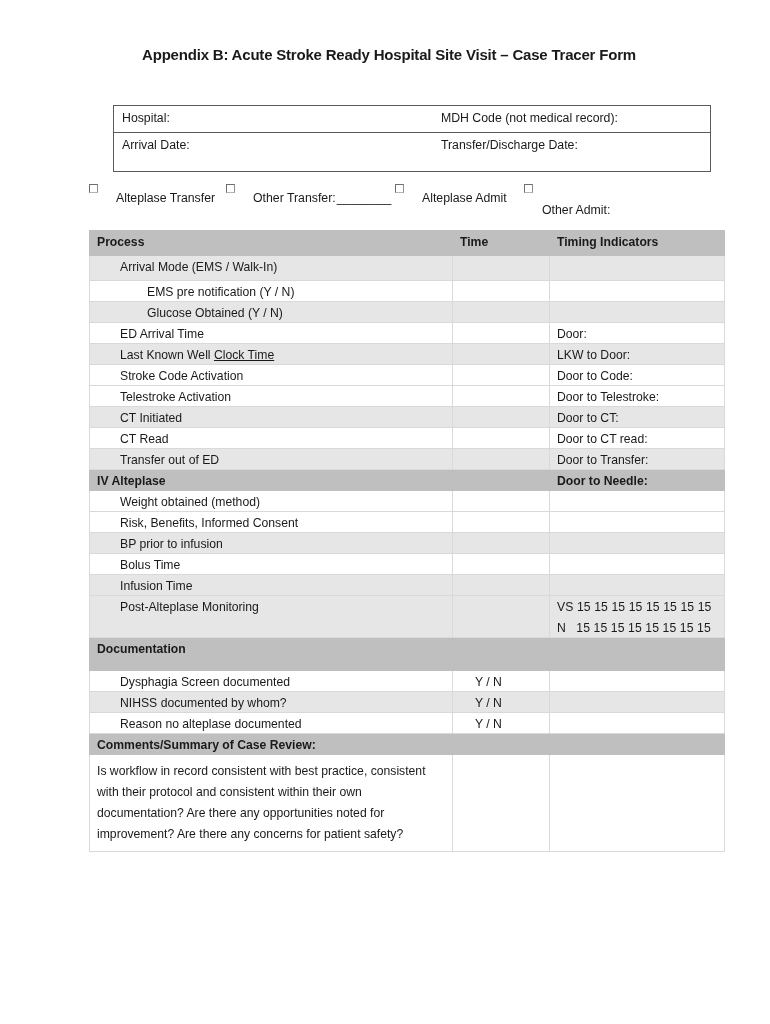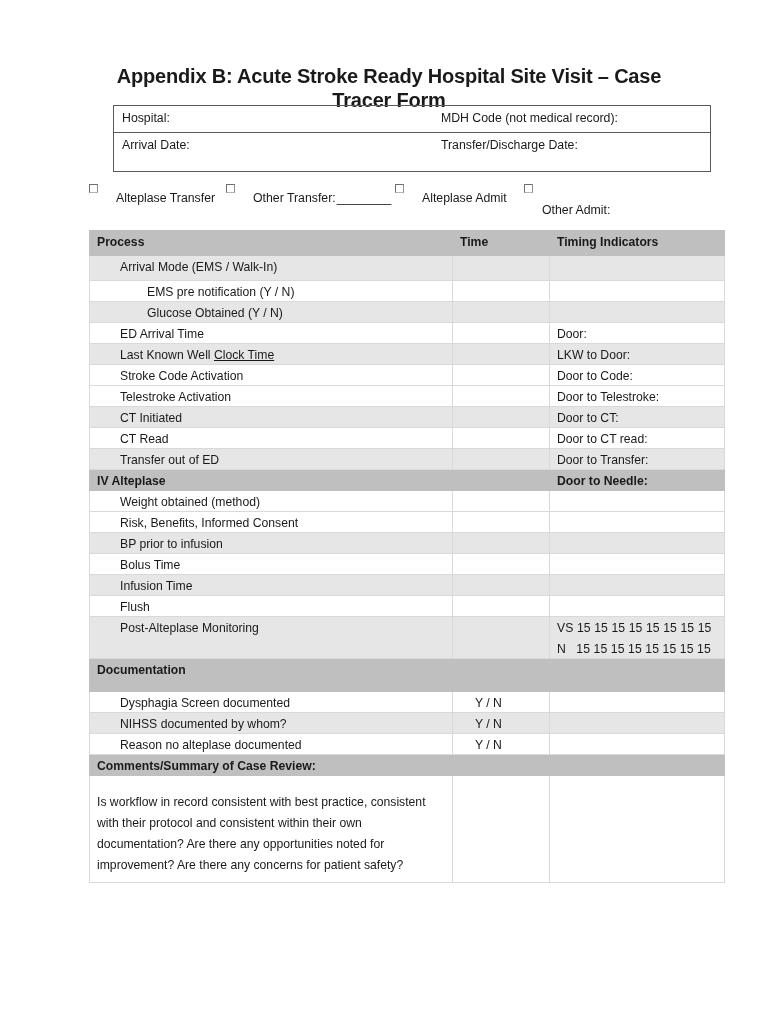--- a/index.html
+++ b/index.html
@@ -20,23 +20,23 @@
     position: absolute;
     left: 0; top: 0;
     width: 770px;
     height: 1024px;
   }
 
   
   .doc-title {
     position: absolute;
     left: 89px;
-    top: 64px;
+    top: 46px;
     width: 600px;
-    font-size: 20px;
+    font-size: 15px;
     font-weight: bold;
     letter-spacing: -0.2px;
     line-height: 1.2;
     text-align: center;
     color: #1a1a1a;
   }
 
   
   .info-box {
     position: absolute;
@@ -158,21 +158,21 @@
   }
   .ind1 { padding-left: 30px; }
   .ind2 { padding-left: 57px; }
 
   .yn { padding-left: 22px; }
   .u  { text-decoration: underline; }
   .mono-nums { letter-spacing: 0.1px; }
 
   
   .comments-cell {
-    padding: 16px 4px 6px 7px;
+    padding: 6px 4px 6px 7px;
     line-height: 1.72;
     font-size: 12.2px;
   }
   .tracer-table tr.comments td { height: 82px; }
 
   
   .logo {
     position: absolute;
     left: 93px;
     top: 934px;
@@ -421,31 +421,20 @@
           <td>
             <div class="cell-txt ind1">Infusion Time</div>
           </td>
           <td>
             <div class="cell-txt"></div>
           </td>
           <td>
             <div class="cell-txt"></div>
           </td>
         </tr>
-        <tr class="row plain">
-          <td>
-            <div class="cell-txt ind1">Flush</div>
-          </td>
-          <td>
-            <div class="cell-txt"></div>
-          </td>
-          <td>
-            <div class="cell-txt"></div>
-          </td>
-        </tr>
         <tr class="row shade tall2">
           <td>
             <div class="cell-txt ind1">Post-Alteplase Monitoring</div>
           </td>
           <td>
             <div class="cell-txt"></div>
           </td>
           <td>
             <div class="cell-txt mono-nums">
               <div>VS 15 15 15 15 15 15 15 15</div>

